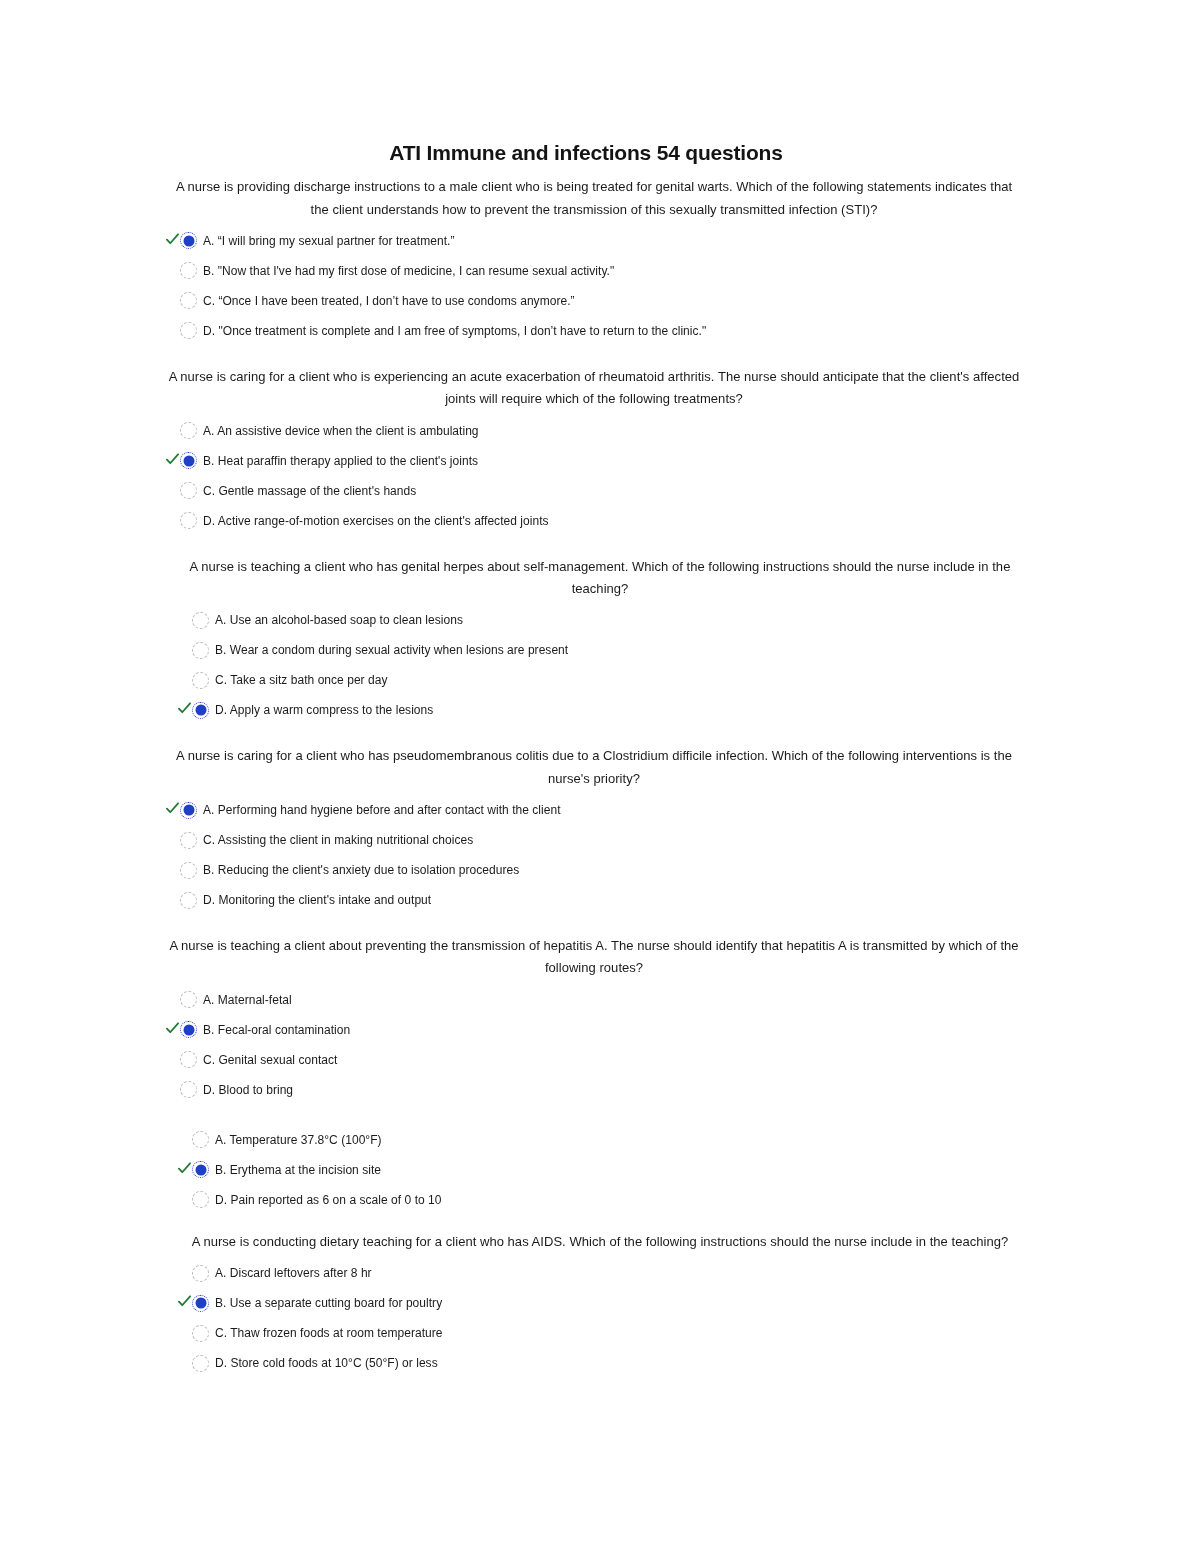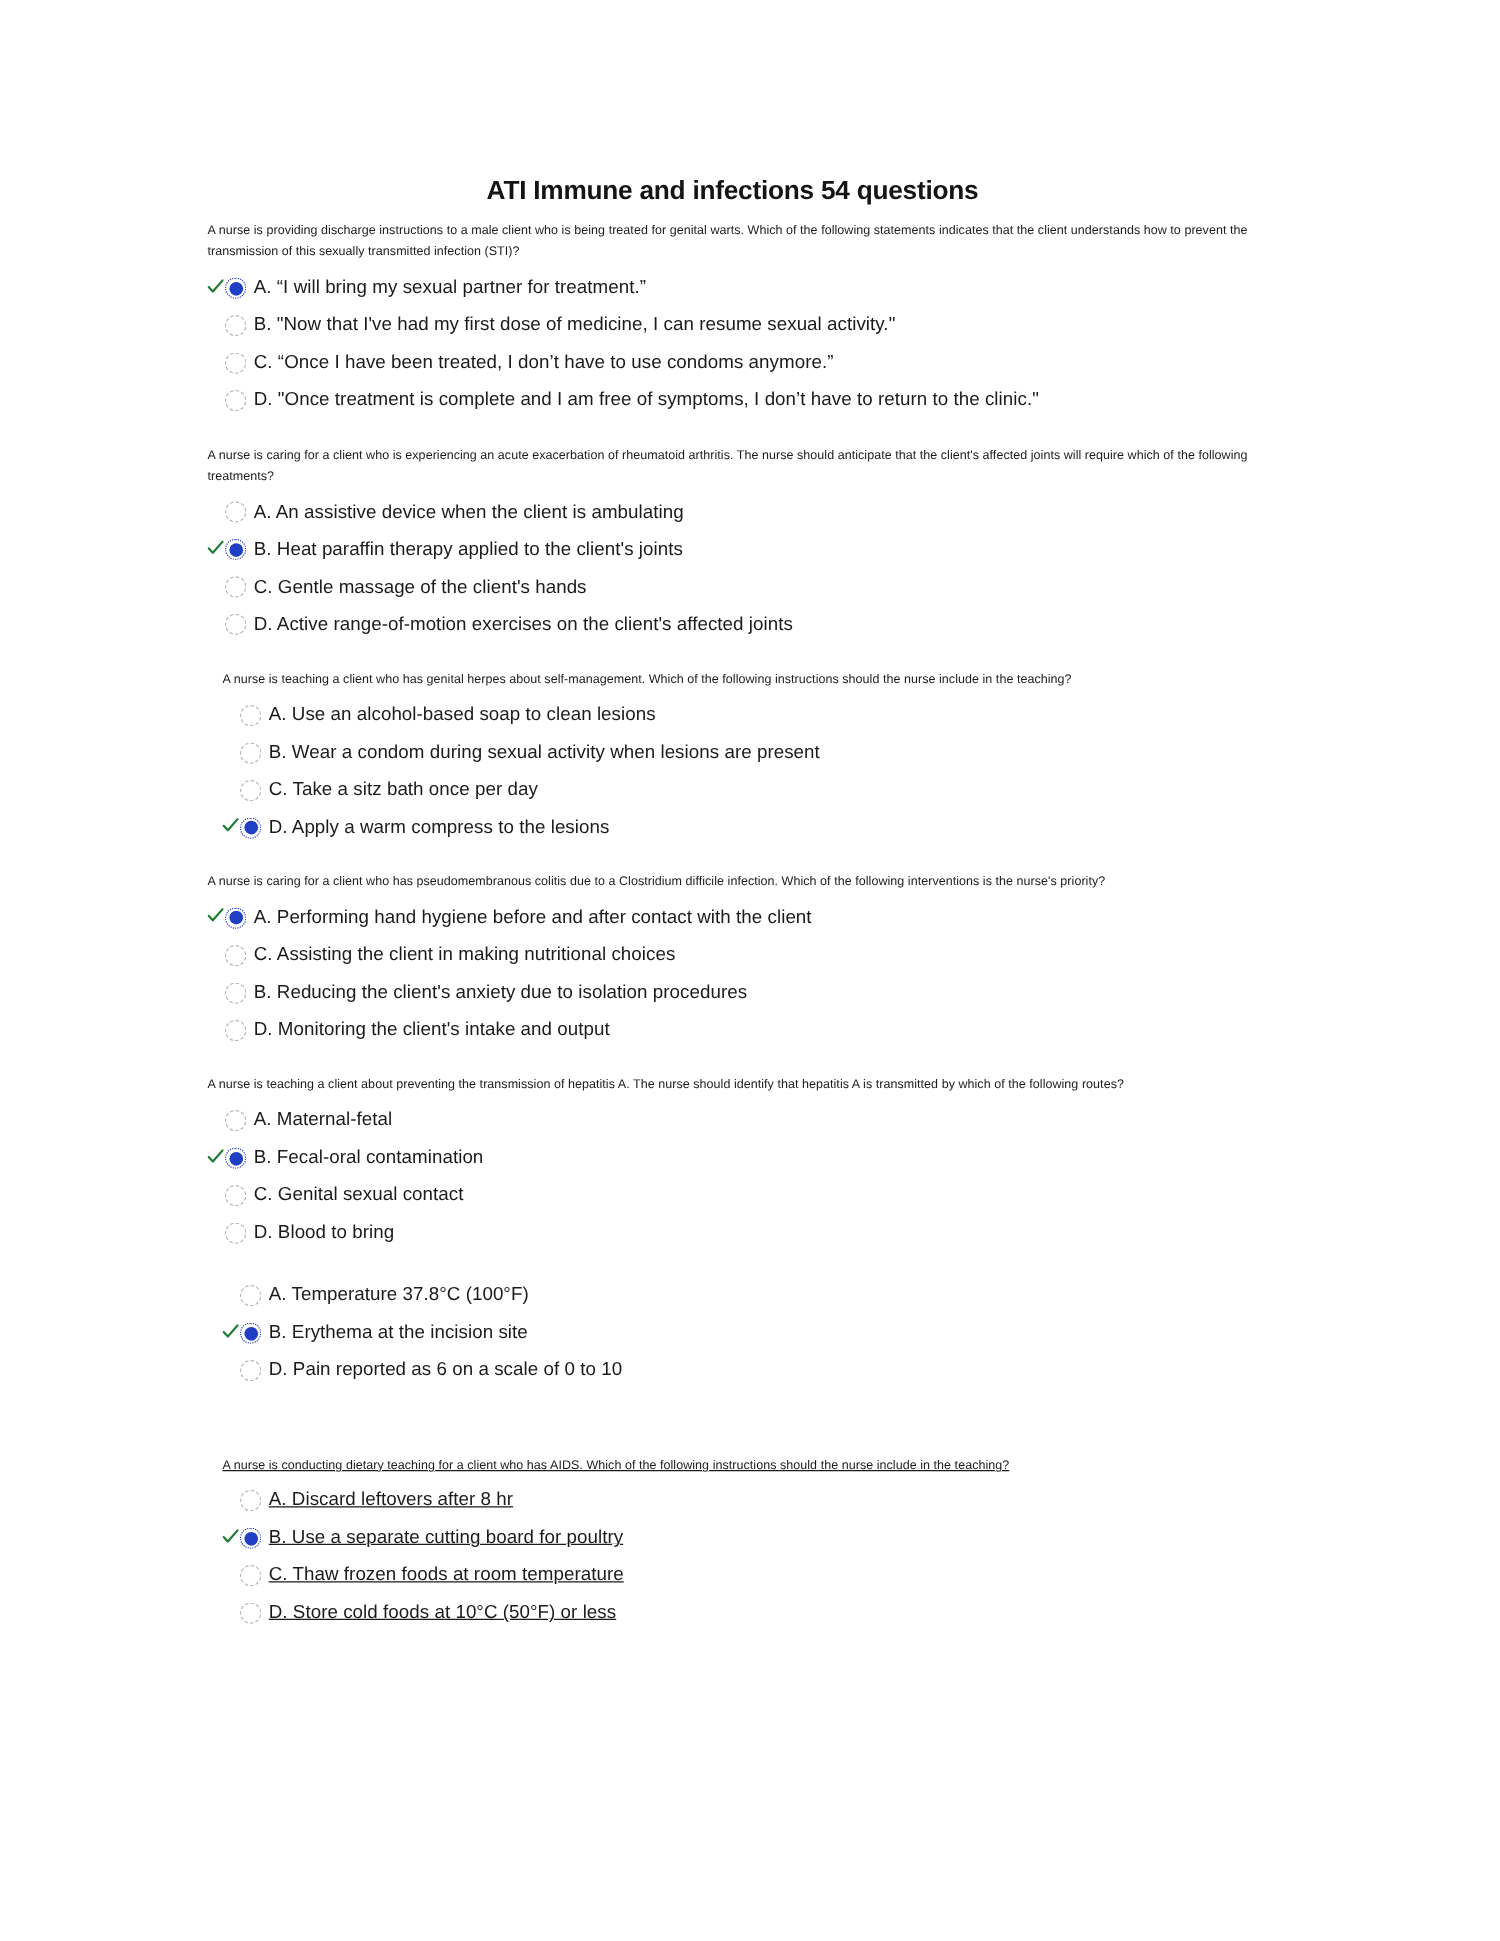--- a/index.html
+++ b/index.html
@@ -41,29 +41,28 @@
   .qblock {
     margin: 0 0 0 0;
   }
   .qblock + .qblock {
     margin-top: 20px;
   }
   .qblock.indent {
     padding-left: 12px;
   }
   .qblock.gap-extra {
-    margin-top: 52px;
-    text-decoration: underline;
+    margin-top: 16px;
   }
   .stem {
-    font-size: 10px;
+    font-size: 13px;
     line-height: 1.72;
     color: #1b1b1b;
     margin: 0 0 5px 0;
-    text-align: left;
+    text-align: center;
     letter-spacing: 0.04px;
   }
   .options {
     margin: 0;
     padding: 0;
     list-style: none;
   }
   .opt {
     display: flex;
     align-items: center;
@@ -110,21 +109,21 @@
     position: absolute;
     left: 50%;
     top: 50%;
     transform: translate(-50%, -50%);
     width: 11px;
     height: 11px;
     border-radius: 50%;
     background: #1f3fc4;
   }
   .opt-text {
-    font-size: 15px;
+    font-size: 12px;
     line-height: 1.5;
     color: #1b1b1b;
     letter-spacing: 0.04px;
     white-space: nowrap;
   }
 </style>
 </head>
 <body>
 
 <div class="page">

